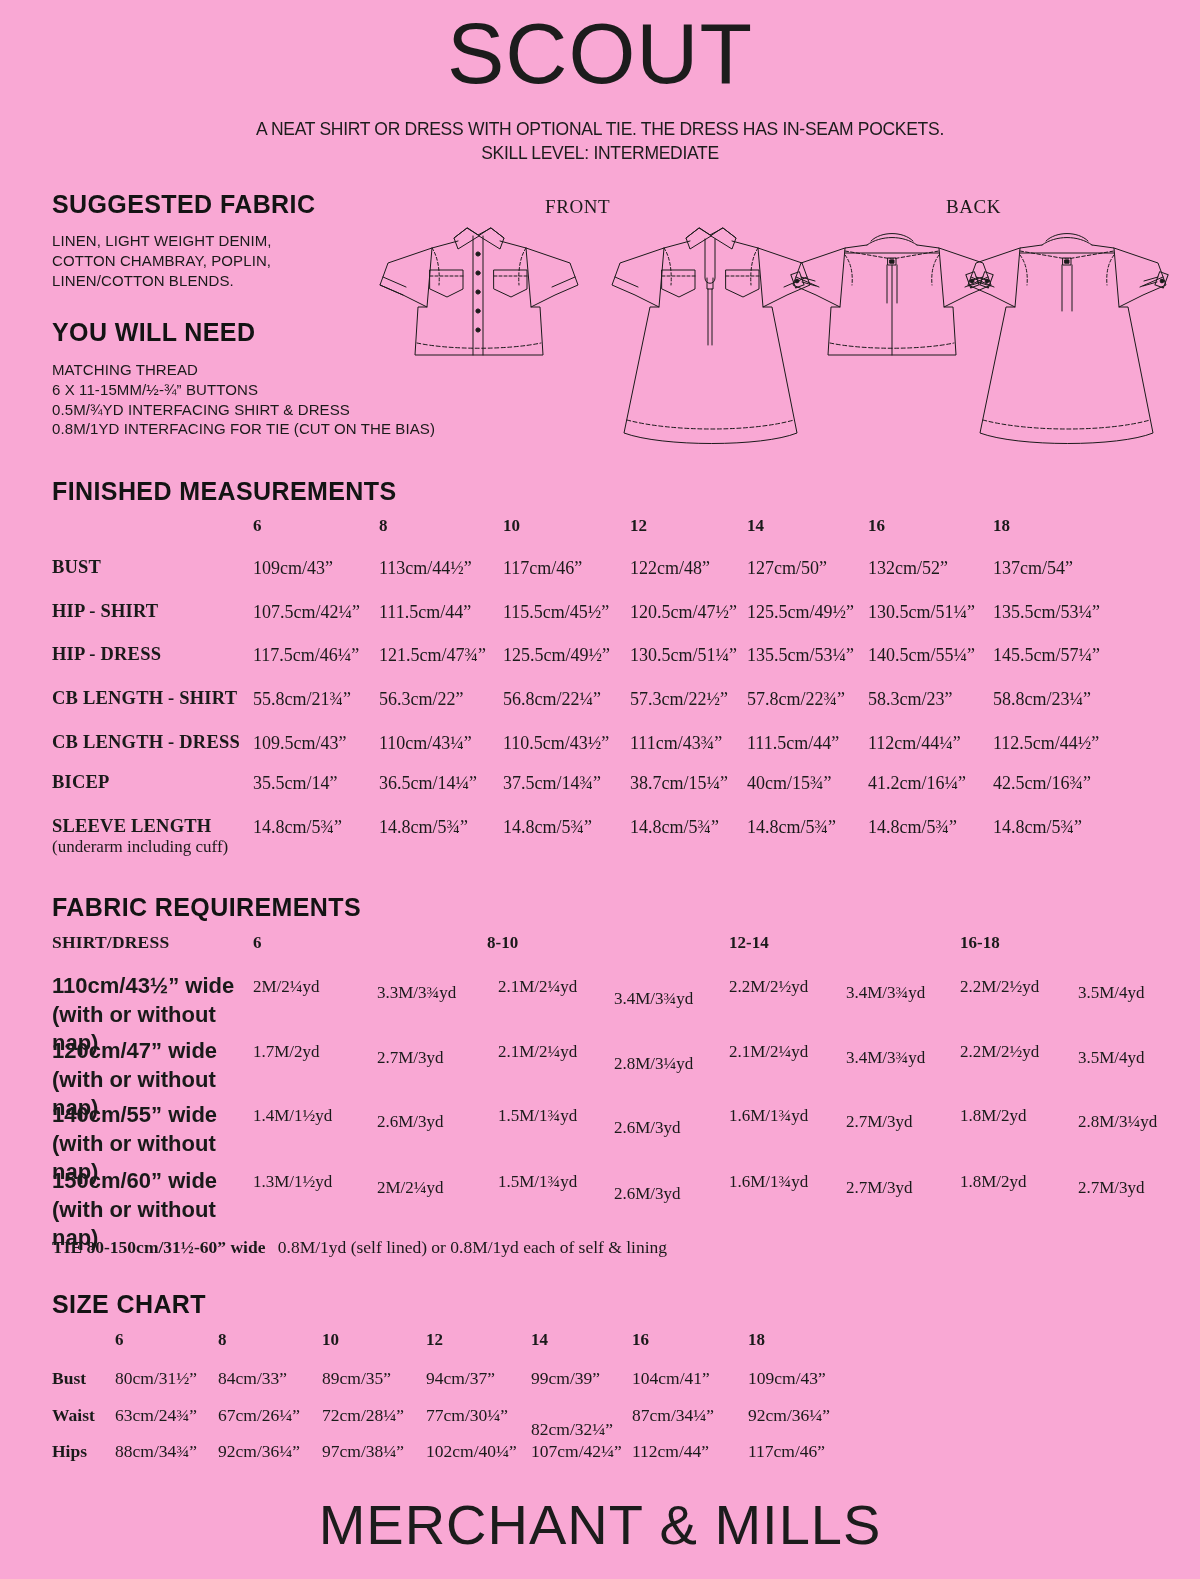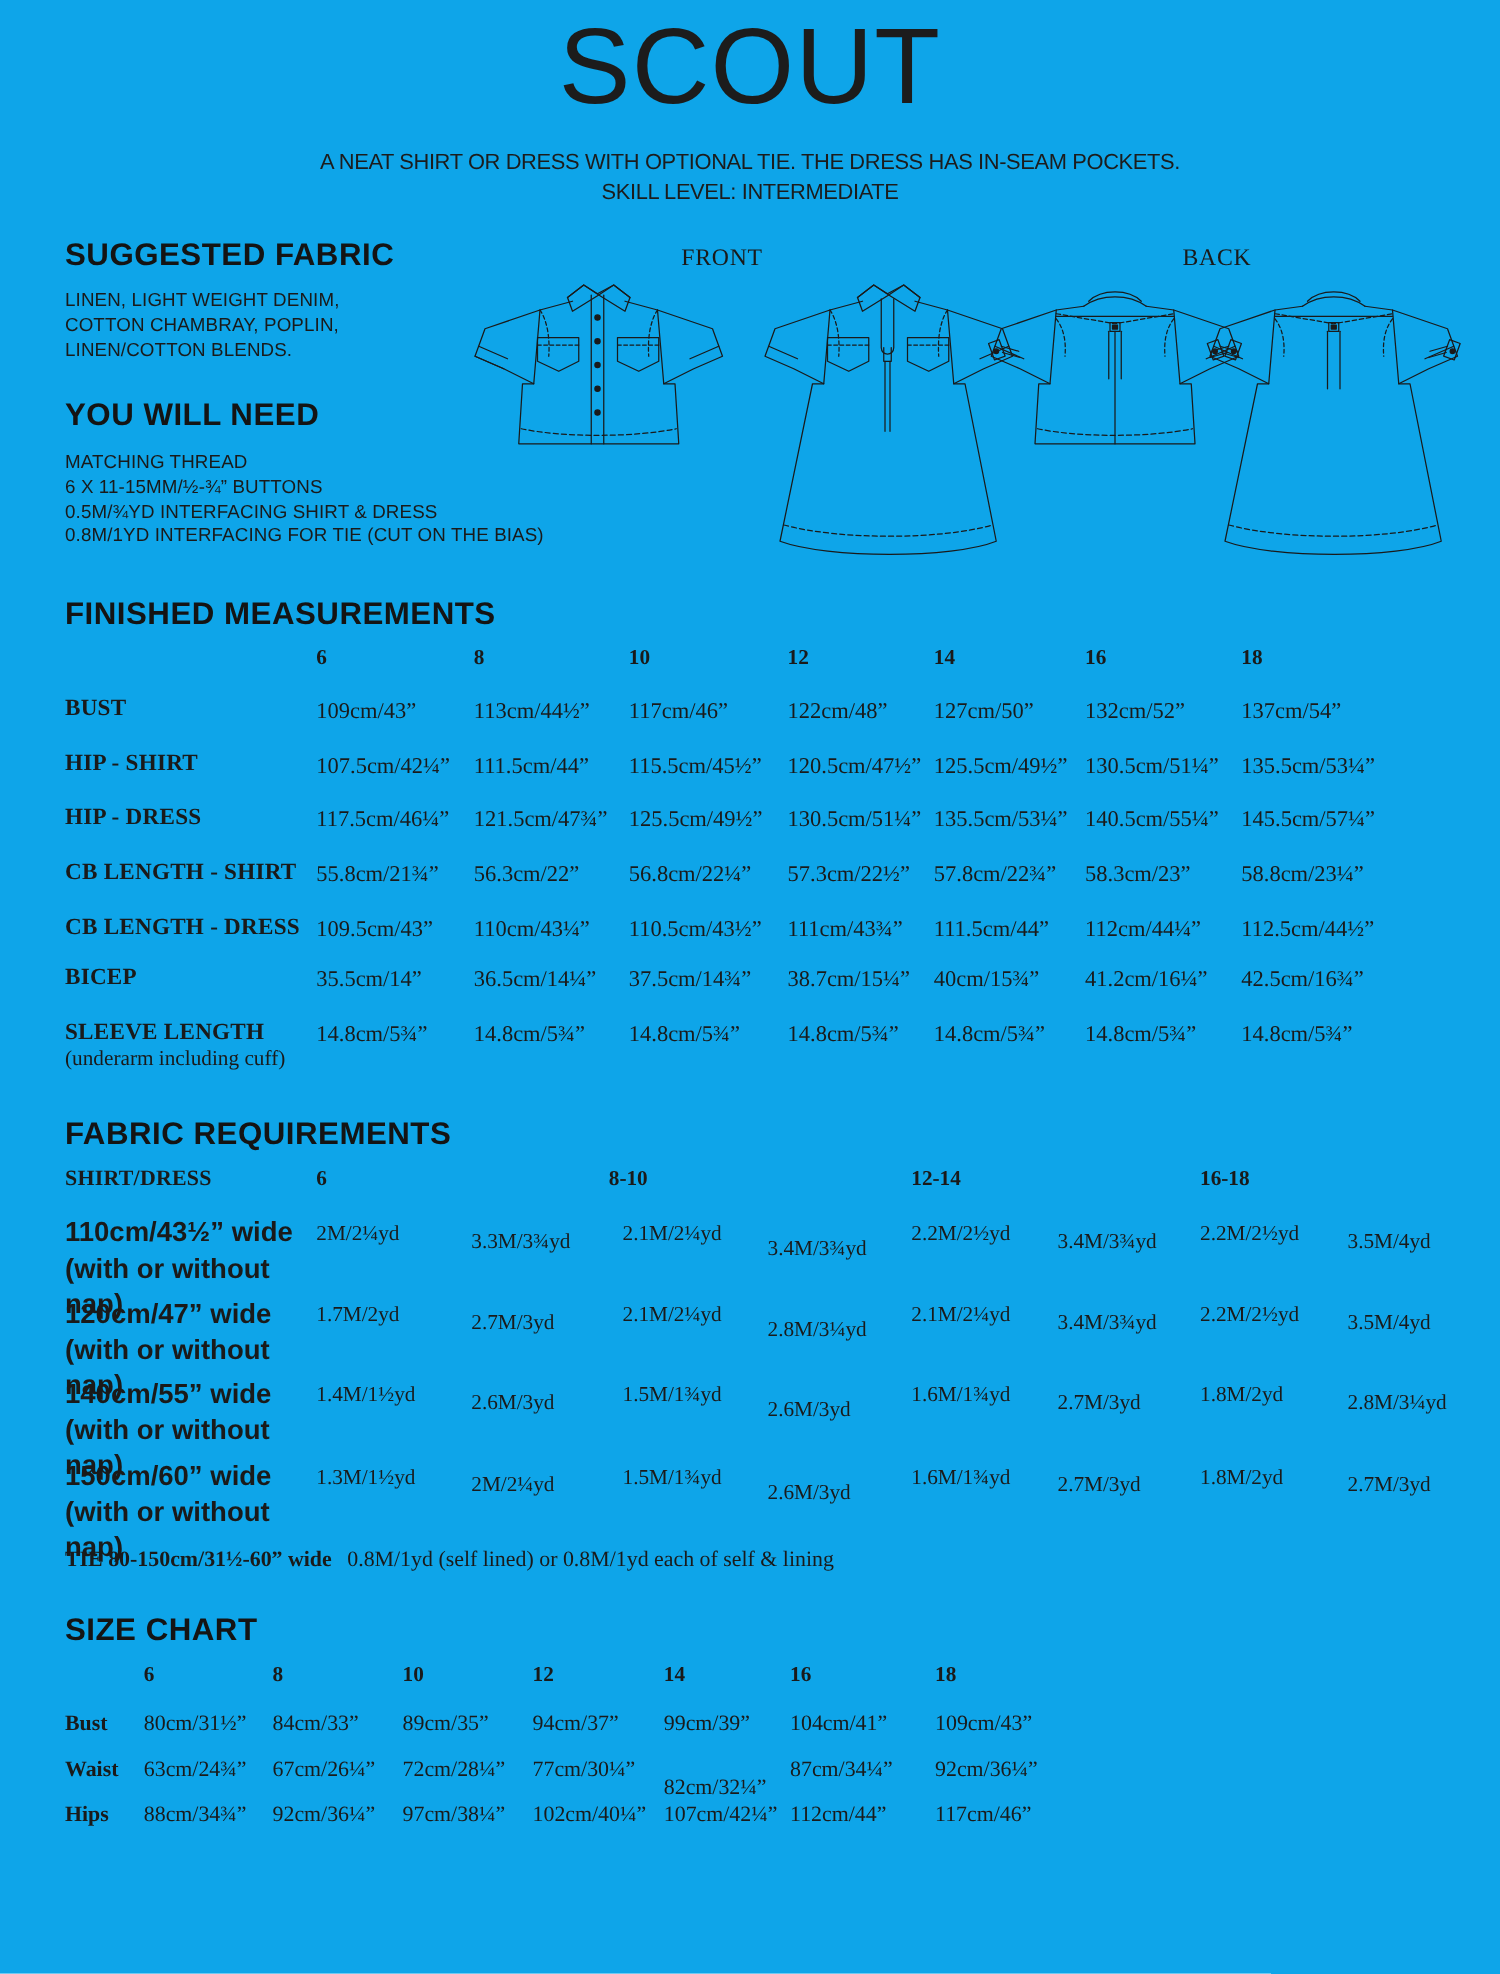--- a/index.html
+++ b/index.html
@@ -4,21 +4,21 @@
 <style>
   html, body {
     margin: 0;
     padding: 0;
     background: #ffffff;
   }
   .page {
     position: relative;
     width: 1200px;
     height: 1579px;
-    background: #0ea5e9;
+    background: #f9a8d4;
     font-family: "Liberation Serif", "DejaVu Serif", serif;
     color: #1a1a1a;
     overflow: hidden;
   }
 
   
   .title {
     position: absolute;
     top: 8px;
     left: 0;
@@ -465,14 +465,15 @@
       <div class="cell sc-rlabel" style="left: 52px; top: 1441px;">Hips</div>
       <div class="cell sc-vcell" style="left: 115px; top: 1441px;">88cm/34¾”</div>
       <div class="cell sc-vcell" style="left: 218px; top: 1441px;">92cm/36¼”</div>
       <div class="cell sc-vcell" style="left: 322px; top: 1441px;">97cm/38¼”</div>
       <div class="cell sc-vcell" style="left: 426px; top: 1441px;">102cm/40¼”</div>
       <div class="cell sc-vcell" style="left: 531px; top: 1441px;">107cm/42¼”</div>
       <div class="cell sc-vcell" style="left: 632px; top: 1441px;">112cm/44”</div>
       <div class="cell sc-vcell" style="left: 748px; top: 1441px;">117cm/46”</div>
     </div>
 
+  <div class="footer">MERCHANT &amp; MILLS</div>
 
 </div>
 
 </body></html>

